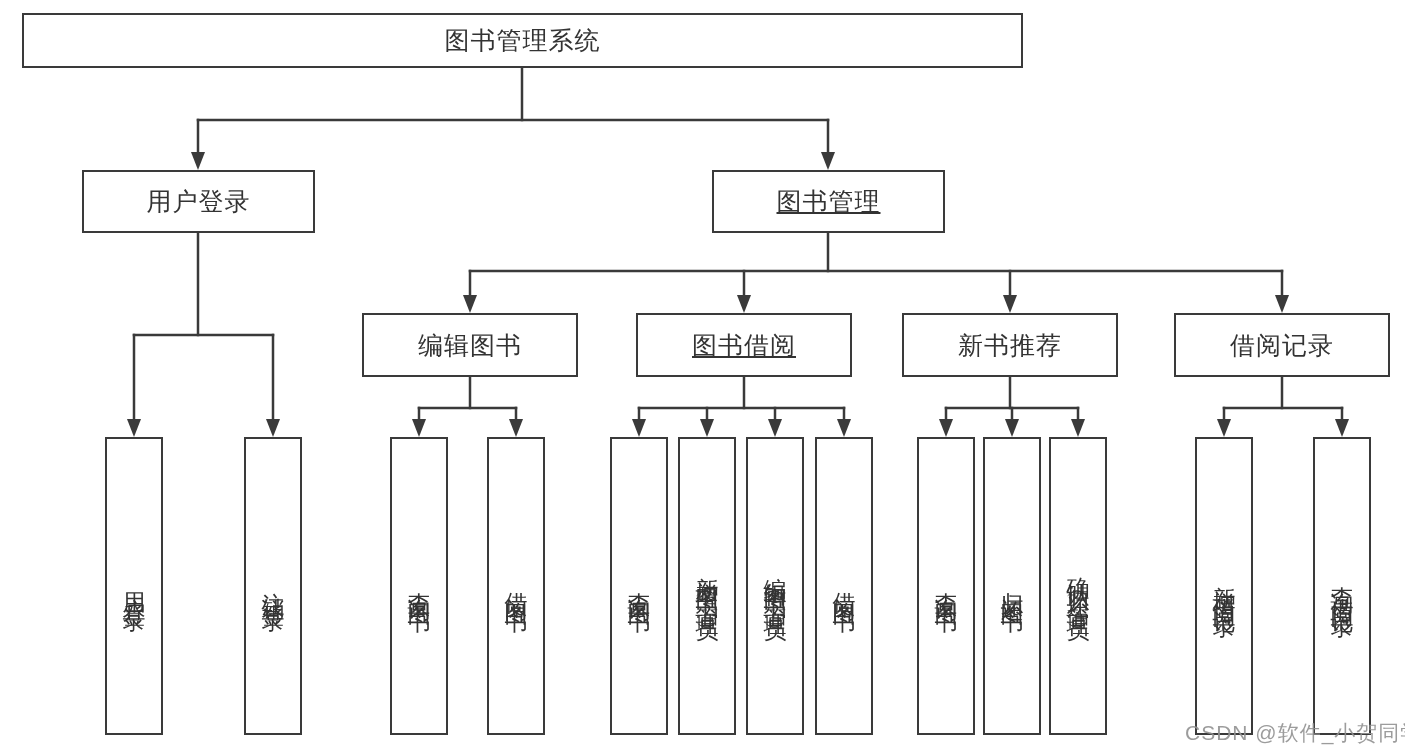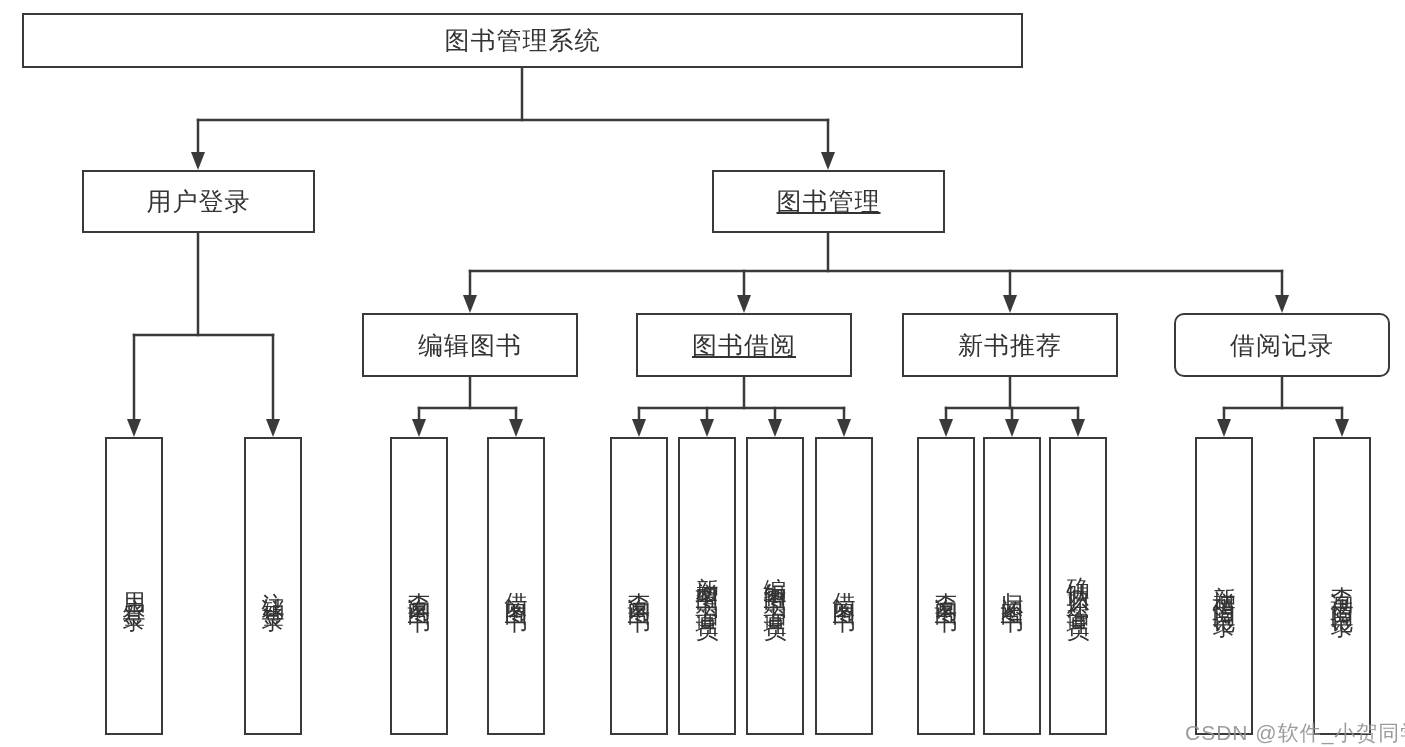--- a/index.html
+++ b/index.html
@@ -47,21 +47,21 @@
   }
   
   .n-root  { left: 22px;  top: 13px;  width: 1001px; height: 55px; }
   
   .n-l2a   { left: 82px;  top: 170px; width: 233px; height: 63px; }
   .n-l2b   { left: 712px; top: 170px; width: 233px; height: 63px; text-decoration: underline; }
   
   .n-l3a   { left: 362px;  top: 313px; width: 216px; height: 64px; }
   .n-l3b   { left: 636px;  top: 313px; width: 216px; height: 64px; text-decoration: underline; }
   .n-l3c   { left: 902px;  top: 313px; width: 216px; height: 64px; }
-  .n-l3d   { left: 1174px; top: 313px; width: 216px; height: 64px; border-radius: 10px; }
+  .n-l3d   { left: 1174px; top: 313px; width: 216px; height: 64px; }
   
   .vbox    { top: 437px; width: 58px; height: 298px; }
   .n-g1a { left: 105px; }  .n-g1b { left: 244px; }
   .n-g2a { left: 390px; }  .n-g2b { left: 487px; }
   .n-g3a { left: 610px; }  .n-g3b { left: 678px; }  .n-g3c { left: 746px; }  .n-g3d { left: 815px; }
   .n-g4a { left: 917px; }  .n-g4b { left: 983px; }  .n-g4c { left: 1049px; }
   .n-g5a { left: 1195px; } .n-g5b { left: 1313px; }
   #watermark {
     position: absolute;
     left: 1185px;

